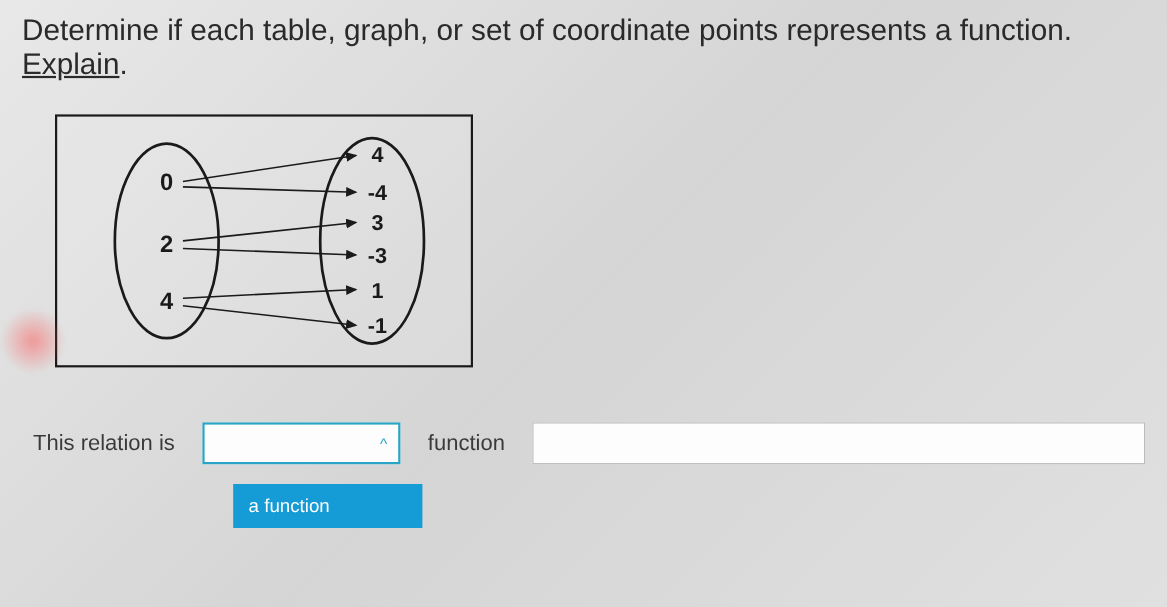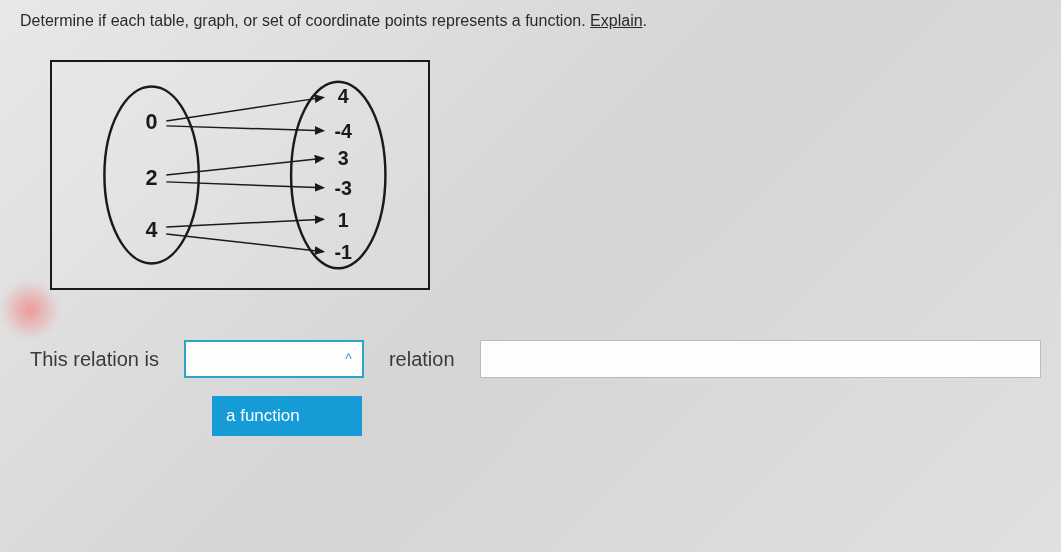--- a/index.html
+++ b/index.html
@@ -6,21 +6,21 @@
   body {
     width: 1061px;
     height: 552px;
     font-family: Arial, sans-serif;
     background: linear-gradient(135deg, #e8e8e8 0%, #d5d5d5 50%, #e0e0e0 100%);
     padding: 12px 20px;
     overflow: hidden;
     color: #2a2a2a;
   }
   .instruction {
-    font-size: 16px;
+    font-size: 27px;
     color: #2a2a2a;
     margin-bottom: 30px;
   }
   .instruction .underline {
     text-decoration: underline;
   }
   .mapping-box {
     border: 2px solid #1a1a1a;
     width: 380px;
     height: 230px;
@@ -67,21 +67,21 @@
     align-items: center;
     padding: 0 10px;
   }
   .option-row {
     margin-top: 18px;
     margin-left: 192px;
   }
   .option {
     background: #159bd6;
     color: #fff;
-    width: 150px;
+    width: 172px;
     height: 40px;
     display: flex;
     align-items: center;
     padding: 16px 14px;
     font-size: 17px;
     cursor: pointer;
   }
   .lens-flare {
     position: absolute;
     left: 0;
@@ -131,21 +131,21 @@
     <line x1="115" y1="175" x2="275" y2="193" stroke="#1a1a1a" stroke-width="1.5" marker-end="url(#ah)"></line>
   </svg>
 </div>
 
 <div class="answer-row">
   <span>This relation is</span>
   <div class="dropdown">
     <span></span>
     <span class="caret">^</span>
   </div>
-  <span>relation</span>
+  <span>function</span>
   <div class="because-box">
     <span></span>
   </div>
 </div>
 
 <div class="option-row">
   <div class="option">
     <span>a function</span>
   </div>
 </div>

